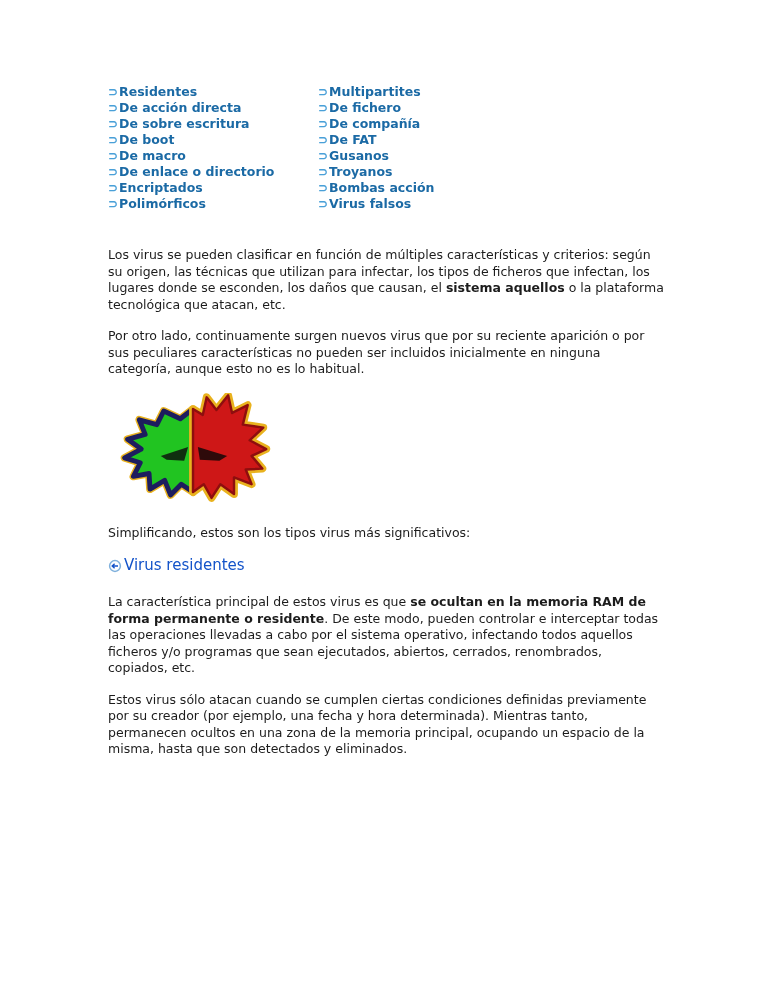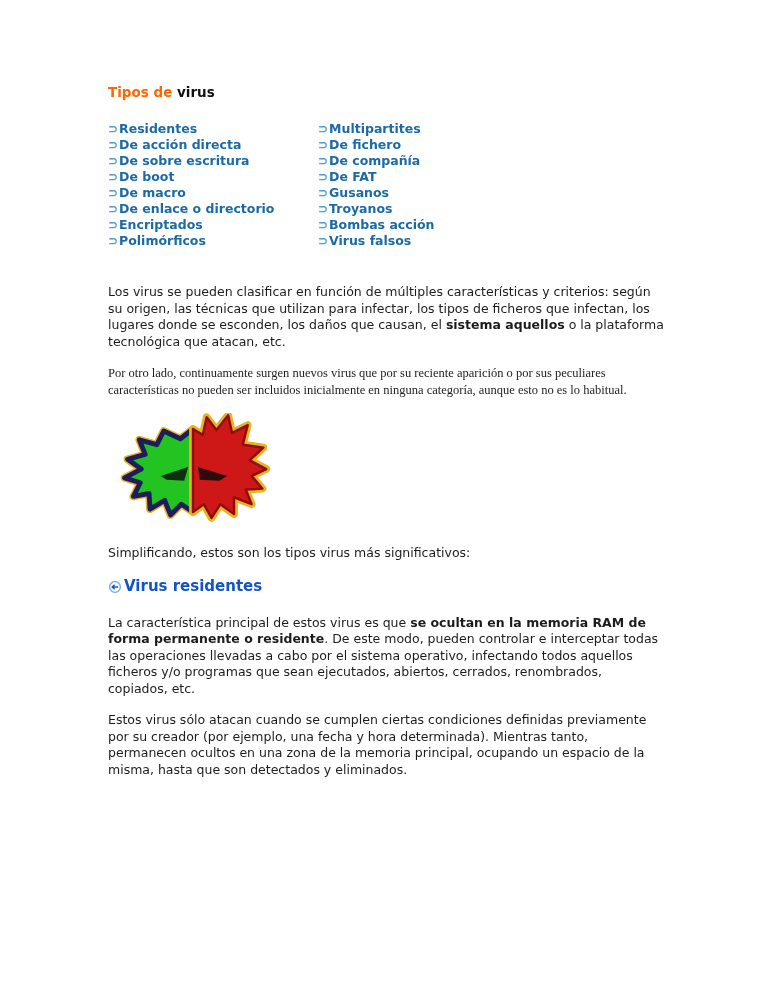--- a/index.html
+++ b/index.html
@@ -42,40 +42,39 @@
     color: #1B6AA5;
     cursor: pointer;
   }
   .bullet {
     color: #4AA0D8;
     font-weight: bold;
     margin-right: 1px;
     font-size: 12px;
   }
   .para-block { margin: 0 0 16px 0; }
-  .mb-lg { margin-bottom: 50px; font-family: Liberation Serif, serif; }
+  .mb-lg { margin-bottom: 50px; }
   .logo-wrap { margin: 0 0 10px 2px; }
   .section-heading {
     display: flex;
     align-items: center;
     gap: 2px;
     font-size: 15px;
-    font-weight: bold;
+    font-weight: normal;
     color: #1353C9;
     margin: 0 0 20px 0;
   }
   .heading-icon-svg { position: relative; top: 1px; cursor: pointer; }
   b { font-weight: bold; }
 </style>
 </head>
 <body>
 
 <div class="page">
 
-  <h1 class="title"><span class="accent">Tipos de </span><span>virus</span></h1>
 
 
   <div class="columns">
     <div class="col first">
   <div class="link-item">
     <span class="bullet">⊃</span>
     <span class="link-label">Residentes</span>
   </div>
 
   <div class="link-item">

